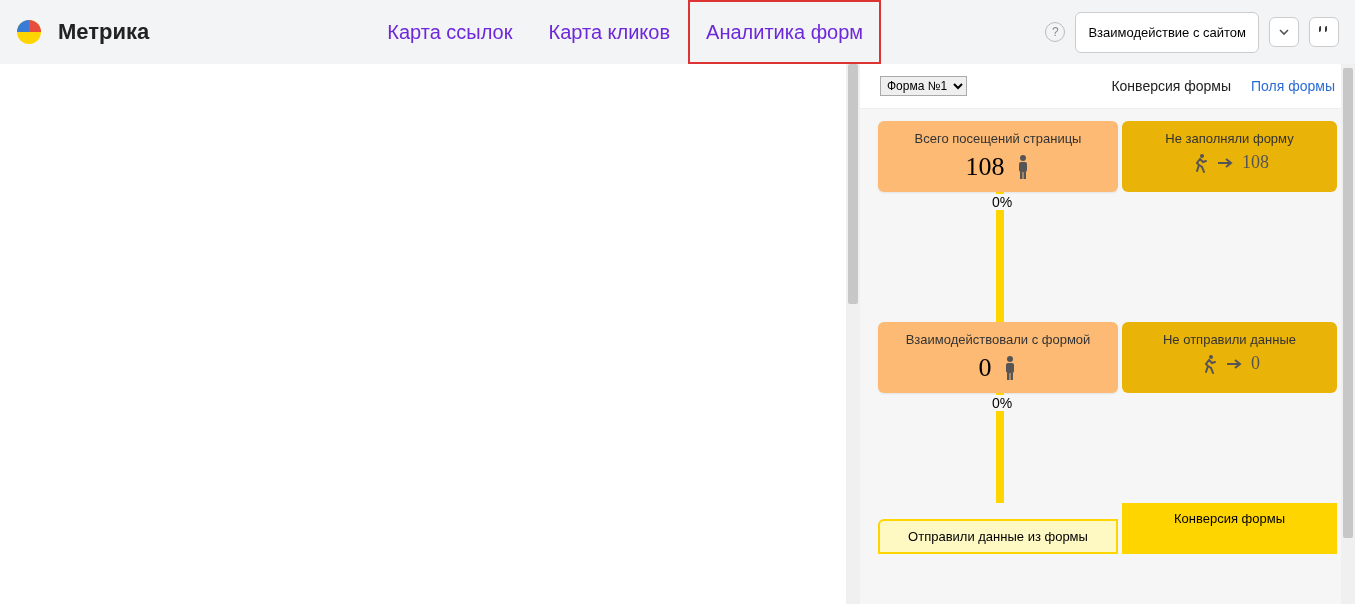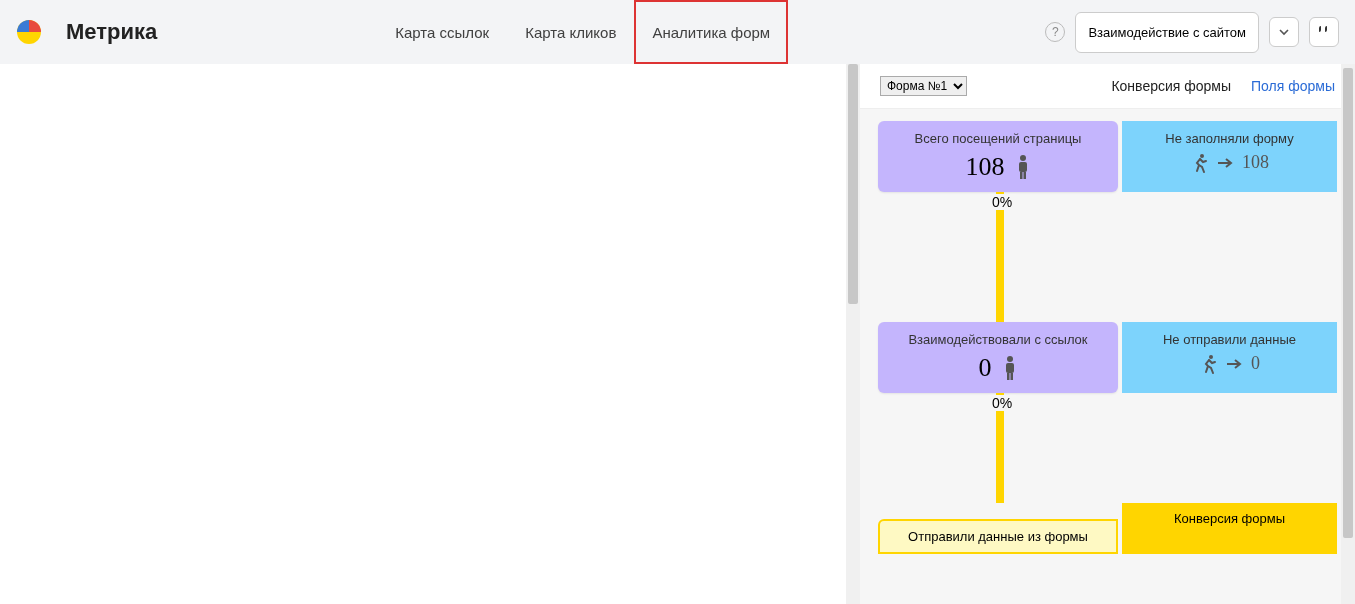--- a/index.html
+++ b/index.html
@@ -1,23 +1,23 @@
 <!DOCTYPE html>
 <html><head>
   <meta charset="utf-8">
   <style>
     * { margin: 0; padding: 0; box-sizing: border-box; }
     body { font-family: Arial, Helvetica, sans-serif; width: 1355px; height: 604px; overflow: hidden; background: #fff; }
 
     .header { height: 64px; background: #f3f4f6; display: flex; align-items: center; padding: 0 16px; position: relative; }
-    .logo { display: flex; align-items: center; gap: 24px; font-size: 22px; font-weight: 600; color: #222; }
+    .logo { display: flex; align-items: center; gap: 16px; font-size: 22px; font-weight: 600; color: #222; }
     .logo-icon svg { display: block; }
 
     .nav { display: flex; gap: 0; margin-left: 220px; }
-    .nav-item { padding: 0 18px; height: 64px; display: flex; align-items: center; color: #404040; font-size: 15px; cursor: pointer; position: relative; }
+    .nav-item { padding: 0 18px; height: 64px; display: flex; align-items: center; color: #6d28d9; font-size: 20px; cursor: pointer; position: relative; }
     .nav-item.highlighted { outline: 2px solid #d33; outline-offset: -2px; }
 
     .header-right { margin-left: auto; display: flex; align-items: center; gap: 10px; }
     .help-icon { width: 20px; height: 20px; border: 1px solid #bbb; border-radius: 50%; display: flex; align-items: center; justify-content: center; font-size: 12px; color: #888; cursor: pointer; }
     .site-select { border: 1px solid #ccc; border-radius: 6px; background: #fff; padding: 12px 12px; font-size: 13px; cursor: pointer; display: flex; align-items: center; gap: 8px; }
     .chevron { border: 1px solid #ccc; border-radius: 6px; width: 30px; height: 30px; display: flex; align-items: center; justify-content: center; cursor: pointer; background: #fff; }
     .quotes-btn { border: 1px solid #ccc; border-radius: 6px; width: 30px; height: 30px; display: flex; align-items: center; justify-content: center; cursor: pointer; background: #fff; font-size: 14px; font-weight: bold; }
 
     .panel { position: absolute; right: 0; top: 64px; bottom: 0; width: 495px; background: #f6f6f6; display: flex; flex-direction: column; }
     .panel-scrollbar { position: absolute; left: -14px; top: 0; bottom: 0; width: 14px; background: #f0f0f0; }
@@ -25,22 +25,22 @@
 
     .panel-top { display: flex; align-items: center; gap: 18px; padding: 10px 20px; background: #fff; border-bottom: 1px solid #eee; }
     .form-select { border: 1px solid #aaa; font-size: 12px; padding: 1px 2px; }
     .tabs { display: flex; gap: 20px; margin-left: auto; font-size: 14px; }
     .tab { cursor: pointer; padding: 4px 0; }
     .tab.active { color: #222; font-weight: 500; }
     .tab.link { color: #2a6bd6; }
 
     .funnel { flex: 1; padding: 12px 18px 0 18px; position: relative; overflow: hidden; }
     .step-row { display: flex; gap: 4px; }
-    .step-main { flex: 1; background: #c4b5fd; border-radius: 6px; padding: 10px; text-align: center; box-shadow: 0 1px 2px rgba(0,0,0,0.08); }
-    .step-side { width: 215px; background: #7dd3fc; border-radius: 0; padding: 10px; text-align: center; }
+    .step-main { flex: 1; background: #fdba74; border-radius: 6px; padding: 10px; text-align: center; box-shadow: 0 1px 2px rgba(0,0,0,0.08); }
+    .step-side { width: 215px; background: #eab308; border-radius: 6px; padding: 10px; text-align: center; }
     .step-label { font-size: 13px; color: #333; margin-bottom: 6px; }
     .step-value { font-size: 26px; font-weight: 500; display: inline-flex; align-items: center; gap: 10px; font-family: Liberation Serif, serif; }
     .step-side .step-value { font-size: 18px; }
     .person-icon svg, .exit-icon svg { display: block; }
     .exit-row { display: flex; align-items: center; justify-content: center; gap: 8px; color: #555; }
 
     .connector { height: 130px; position: relative; display: flex; align-items: center; justify-content: flex-start; }
     .connector-line { position: absolute; left: 118px; top: 0; bottom: 0; width: 8px; background: #ffd500; }
     .connector-label { position: relative; left: 110px; top: -55px; background: #f6f6f6; padding: 0 4px; font-size: 14px; font-weight: 500; }
 
@@ -147,21 +147,21 @@
       </div>
     </div>
 
     <div class="connector">
       <div class="connector-line"></div>
       <div class="connector-label">0%</div>
     </div>
 
     <div class="step-row">
       <div class="step-main">
-        <div class="step-label">Взаимодействовали с ссылок</div>
+        <div class="step-label">Взаимодействовали с формой</div>
         <div class="step-value">
           <span>0</span>
           <span class="person-icon">
             <svg width="16" height="26" viewBox="0 0 16 26">
                 <circle cx="8" cy="4" r="3" fill="#555"></circle>
                 <rect x="4" y="8" width="8" height="10" rx="2" fill="#555"></rect>
                 <rect x="5" y="18" width="2.5" height="7" fill="#555"></rect>
                 <rect x="8.5" y="18" width="2.5" height="7" fill="#555"></rect>
               </svg>
           </span>

